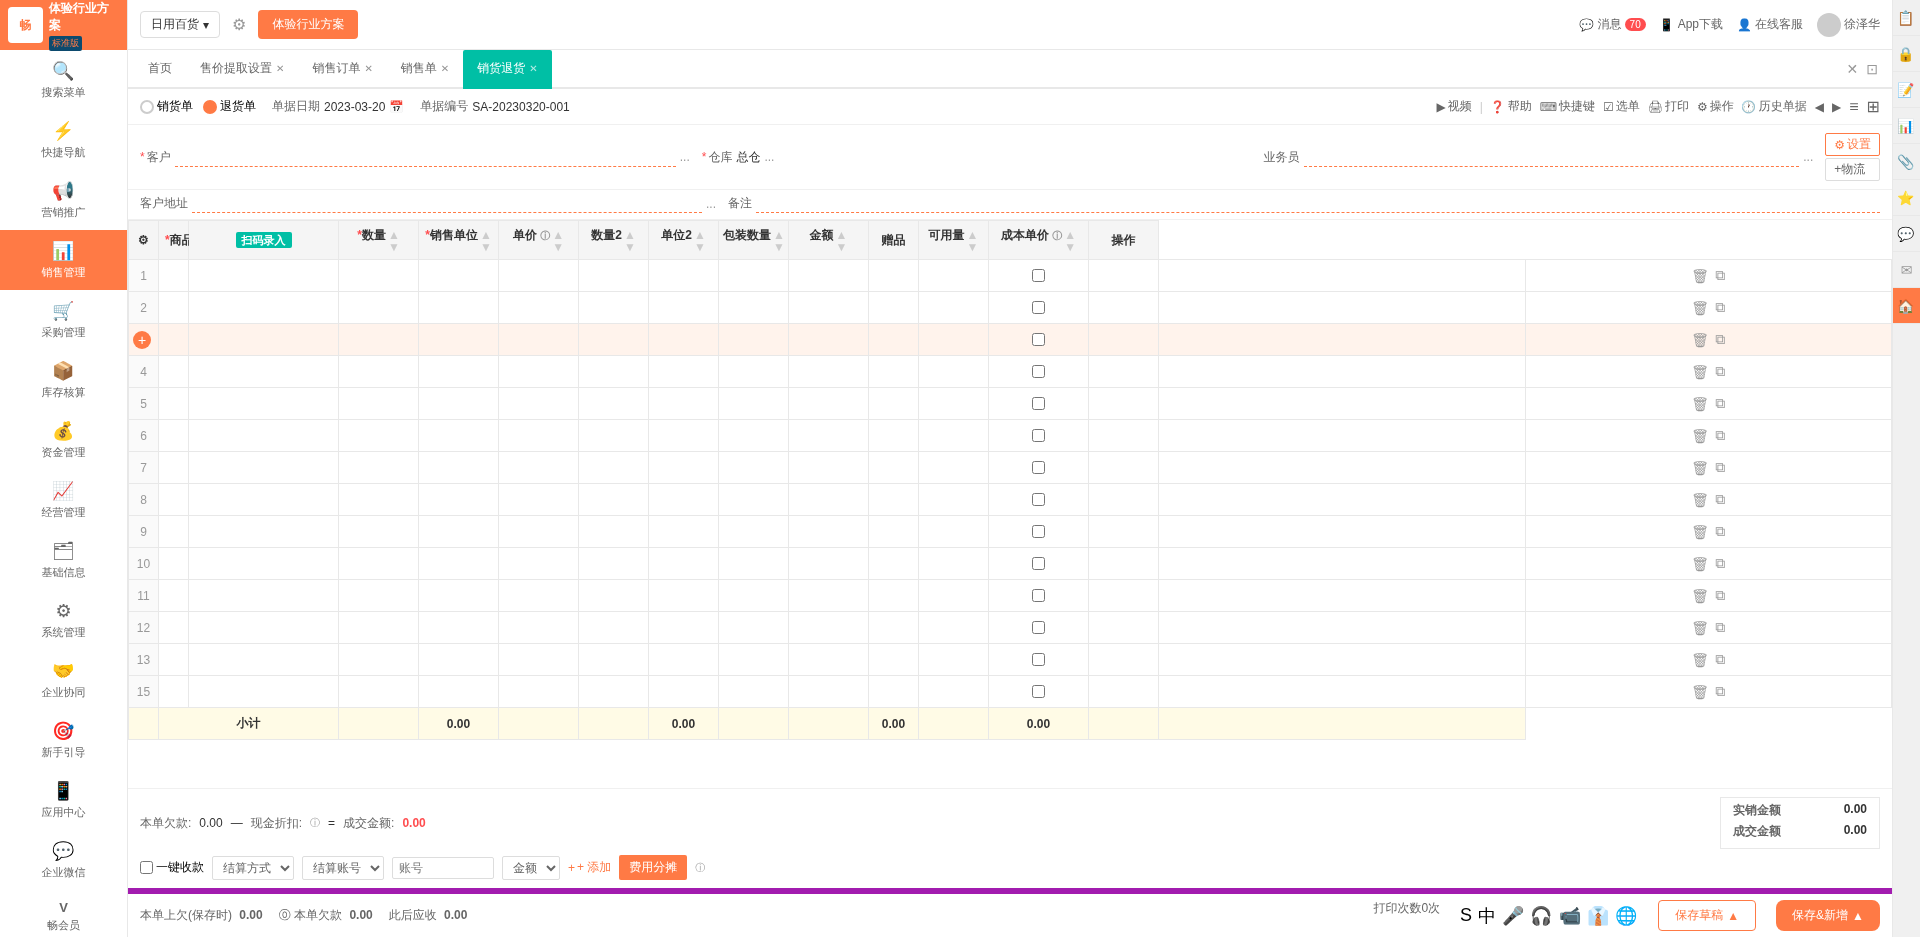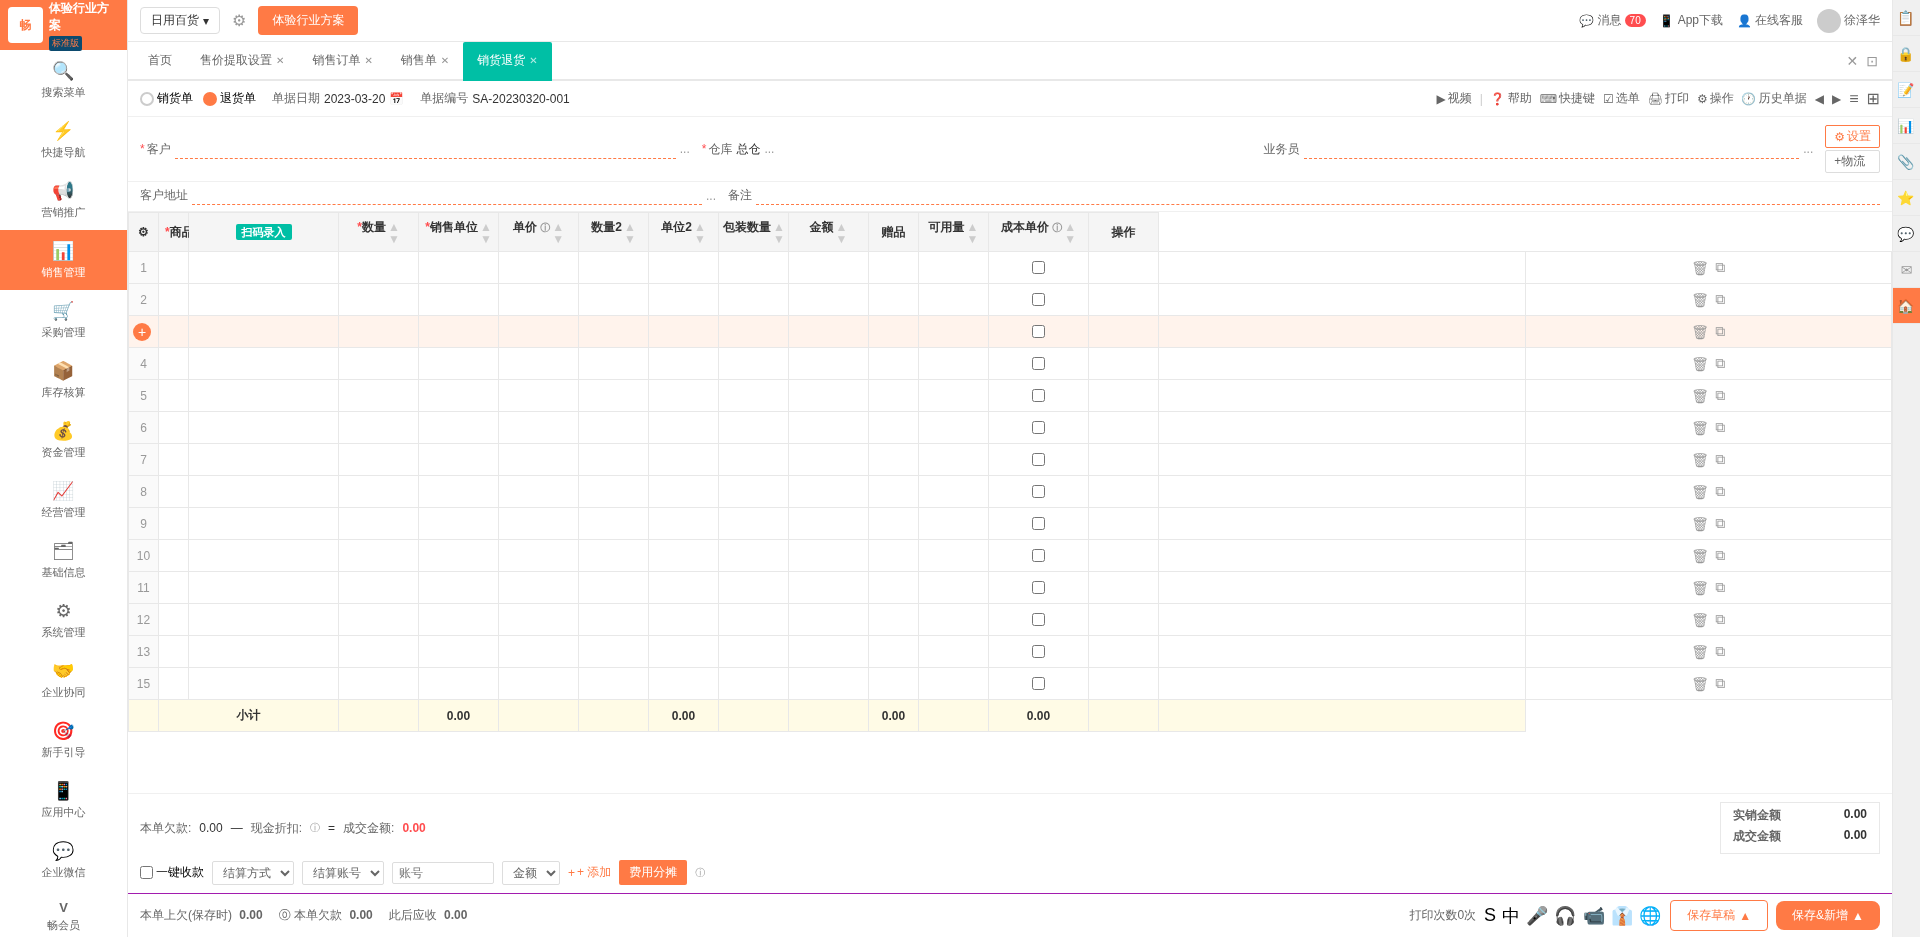--- a/index.html
+++ b/index.html
@@ -12,21 +12,21 @@
     .sidebar-logo-badge { background: #0c4a6e; color: #ff7a45; font-size: 9px; border-radius: 2px; padding: 1px 3px; margin-top: 2px; display: inline-block; }
     .sidebar-item { display: flex; flex-direction: column; align-items: center; padding: 10px 0; cursor: pointer; color: #666; gap: 3px; transition: color 0.2s; }
     .sidebar-item.active { color: #fff; background: #ff7a45; }
     .sidebar-item-icon { font-size: 18px; }
     .sidebar-item-label { font-size: 11px; }
 
     
     .main { flex: 1; display: flex; flex-direction: column; overflow: hidden; }
 
     
-    .topbar { height: 42px; background: #fff; display: flex; align-items: center; justify-content: space-between; padding: 0 12px; border-bottom: 1px solid #e8e8e8; }
+    .topbar { height: 50px; background: #fff; display: flex; align-items: center; justify-content: space-between; padding: 0 12px; border-bottom: 1px solid #e8e8e8; }
     .topbar-left { display: flex; align-items: center; gap: 8px; }
     .topbar-dropdown { display: flex; align-items: center; gap: 4px; padding: 4px 10px; border: 1px solid #ddd; border-radius: 4px; cursor: pointer; color: #333; }
     .topbar-btn-exp { background: #ff7a45; color: #fff; border: none; padding: 6px 14px; border-radius: 4px; cursor: pointer; font-size: 12px; }
     .topbar-gear { color: #999; font-size: 16px; cursor: pointer; padding: 4px; }
     .topbar-right { display: flex; align-items: center; gap: 14px; color: #666; }
     .topbar-right-item { display: flex; align-items: center; gap: 3px; cursor: pointer; }
     .badge { background: #ff4d4f; color: #fff; border-radius: 10px; font-size: 10px; padding: 1px 5px; }
     .avatar { width: 24px; height: 24px; background: #ccc; border-radius: 50%; display: inline-block; }
 
     
@@ -84,21 +84,21 @@
     .footer-minus { color: #333; }
     .footer-equals { color: #333; }
     .final-amount { color: #ff4d4f; font-weight: bold; }
     .footer-row2 { display: flex; align-items: center; gap: 8px; }
     .footer-checkbox { display: flex; align-items: center; gap: 3px; }
     .footer-select { border: 1px solid #ddd; padding: 3px 6px; border-radius: 2px; color: #666; background: #fff; cursor: pointer; }
     .add-fee-btn { color: #ff7a45; cursor: pointer; display: flex; align-items: center; gap: 2px; }
     .split-btn { background: #ff7a45; color: #fff; border: none; padding: 4px 10px; border-radius: 2px; cursor: pointer; }
 
     
-    .bottom-bar { background: #fff; border-top: 1px solid #a21caf; padding: 6px 12px; display: flex; align-items: center; justify-content: space-between; flex-shrink: 0; }
+    .bottom-bar { background: #fff; border-top: 6px solid #a21caf; padding: 6px 12px; display: flex; align-items: center; justify-content: space-between; flex-shrink: 0; }
     .bottom-info { display: flex; gap: 16px; color: #666; }
     .bottom-tools { display: flex; align-items: center; gap: 6px; }
     .save-draft-btn { border: 1px solid #ff7a45; color: #ff7a45; background: #fff; padding: 6px 16px; border-radius: 4px; cursor: pointer; display: flex; align-items: center; gap: 4px; }
     .save-new-btn { background: #ff7a45; color: #fff; border: none; padding: 6px 16px; border-radius: 8px; cursor: pointer; display: flex; align-items: center; gap: 4px; }
     .print-info { color: #666; }
 
     
     .right-sidebar { width: 28px; background: #f0f0f0; display: flex; flex-direction: column; align-items: center; gap: 0; border-left: 1px solid #e8e8e8; flex-shrink: 0; }
     .right-tool { width: 100%; height: 36px; display: flex; align-items: center; justify-content: center; cursor: pointer; color: #999; border-bottom: 1px solid #e8e8e8; font-size: 14px; }
     .right-tool.active { background: #ff7a45; color: #fff; }
@@ -859,21 +859,21 @@
         <span>
           <span>⓪</span>
           <span>本单欠款</span>
           <span style="font-weight:bold;margin-left:4px;">0.00</span>
         </span>
         <span>
           <span>此后应收</span>
           <span style="font-weight:bold;margin-left:4px;">0.00</span>
         </span>
       </div>
-      <div style="display:flex;align-items:center;gap:8px;">
+      <div style="display:flex;gap:20px;">
         <span class="print-info">打印次数0次</span>
         <div class="bottom-tools">
           <span style="font-size:18px;cursor:pointer;">S</span>
           <span style="font-size:18px;cursor:pointer;">中</span>
           <span style="font-size:18px;cursor:pointer;">🎤</span>
           <span style="font-size:18px;cursor:pointer;">🎧</span>
           <span style="font-size:18px;cursor:pointer;">📹</span>
           <span style="font-size:18px;cursor:pointer;">👔</span>
           <span style="font-size:18px;cursor:pointer;">🌐</span>
         </div>

